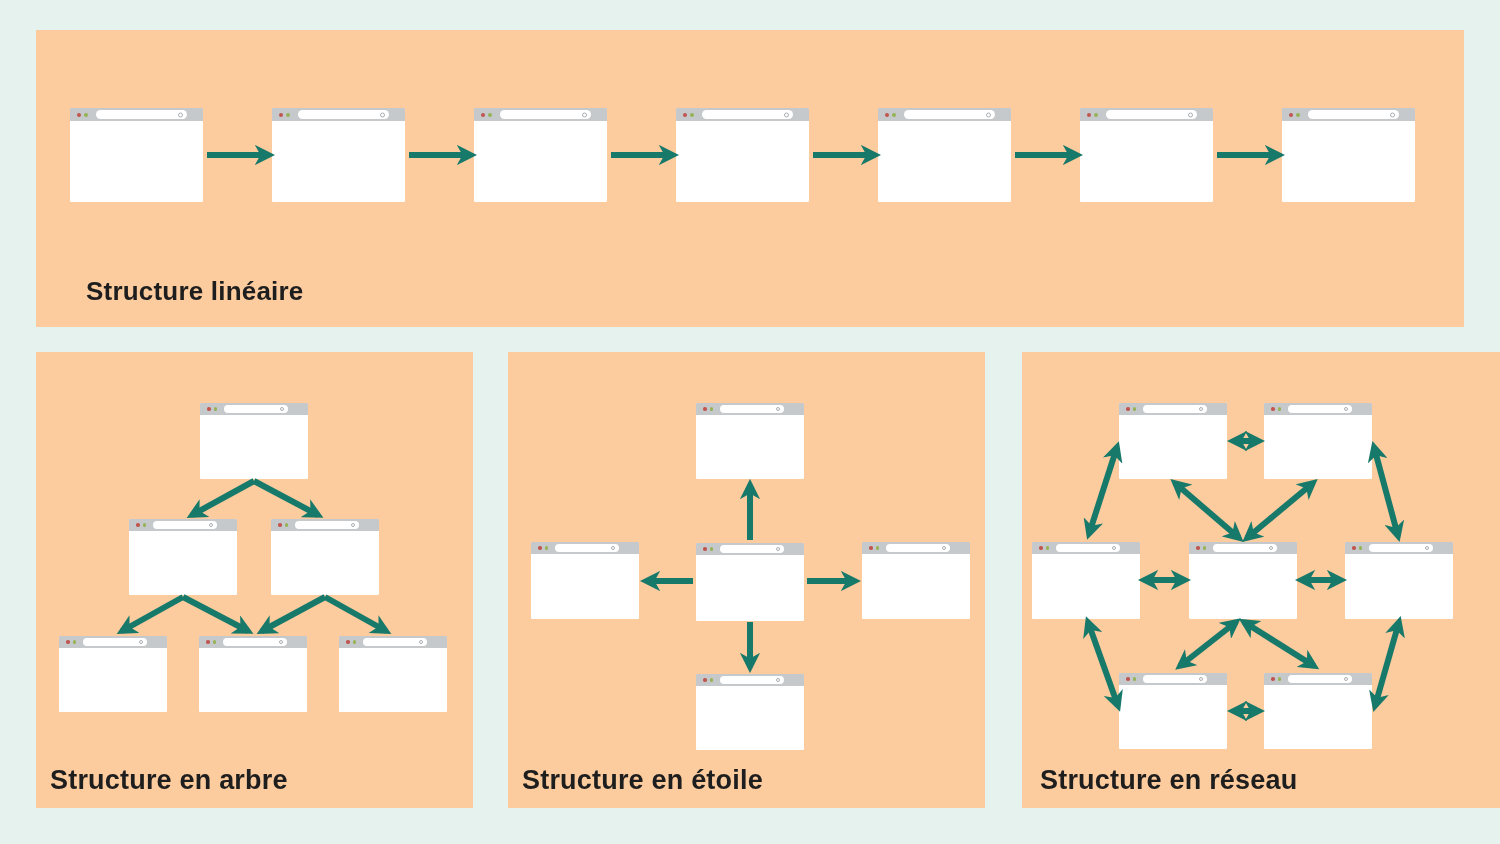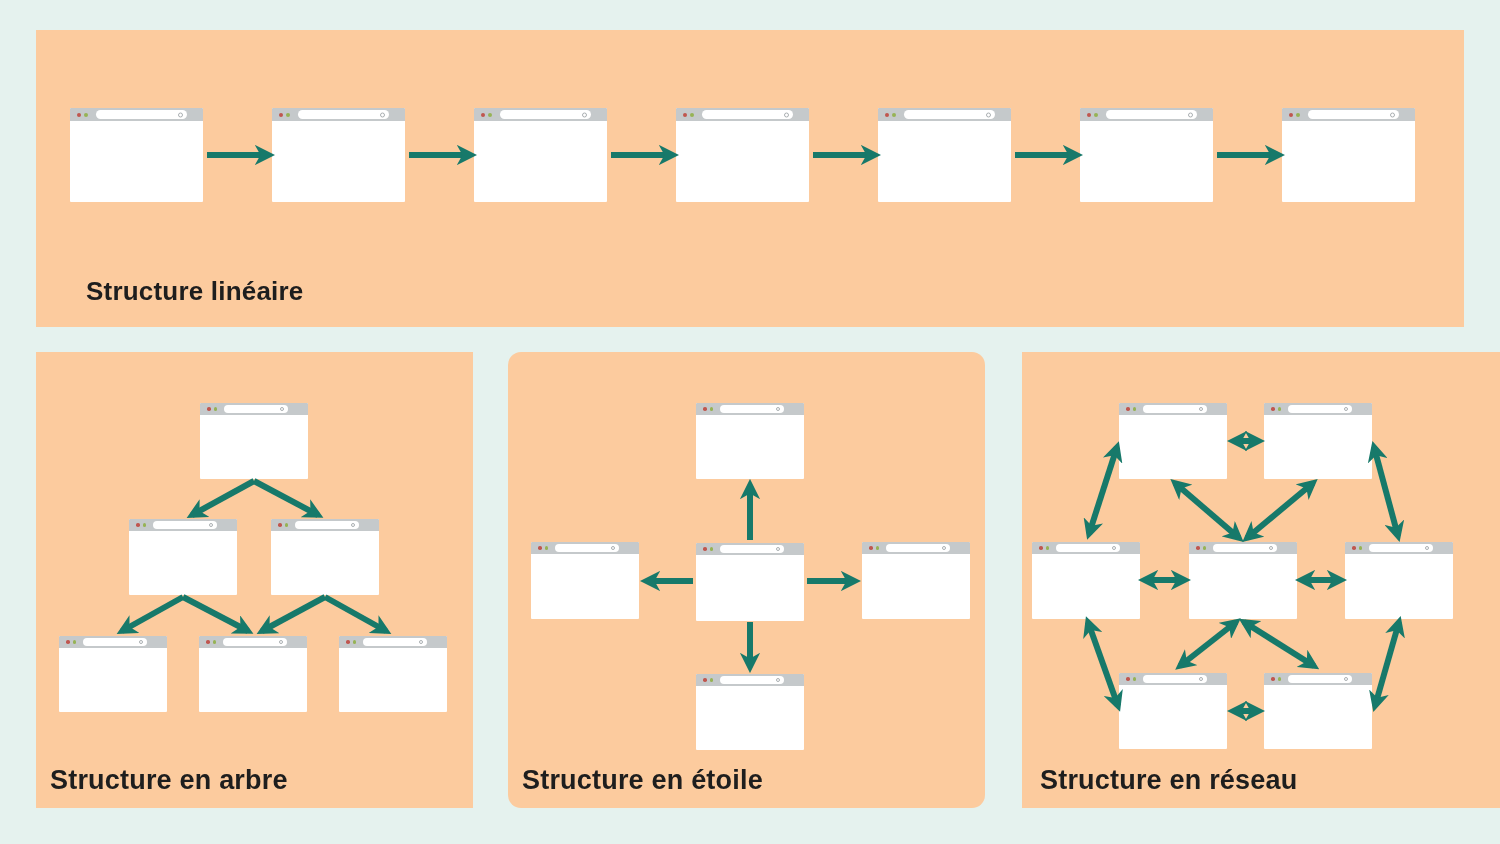--- a/index.html
+++ b/index.html
@@ -213,21 +213,21 @@
         <line x1="218" y1="129" x2="156" y2="163" marker-end="url(#ah-end)"></line>
         <line x1="218" y1="129" x2="282" y2="163" marker-end="url(#ah-end)"></line>
         <line x1="147" y1="245" x2="86" y2="279" marker-end="url(#ah-end)"></line>
         <line x1="147" y1="245" x2="212" y2="279" marker-end="url(#ah-end)"></line>
         <line x1="289" y1="245" x2="226" y2="279" marker-end="url(#ah-end)"></line>
         <line x1="289" y1="245" x2="350" y2="279" marker-end="url(#ah-end)"></line>
       </svg>
     <h2 class="label" style="font-size: 27px; left: 14px; bottom: 12px;">Structure en arbre</h2>
   </section>
 
-  <section class="panel" style="left: 508px; top: 352px; width: 477px; height: 456px; border-radius: 13px;">
+  <section class="panel" style="left: 508px; top: 352px; width: 477px; height: 456px;">
     <div class="nodes">
         <div class="window sm" style="left: 188px; top: 51px; width: 108px; height: 76px;">
           <div class="titlebar">
             <span class="dot red"></span>
             <span class="dot green"></span>
             <span class="pill">
               <span class="mag"></span>
             </span>
           </div>
           <div class="body"></div>

